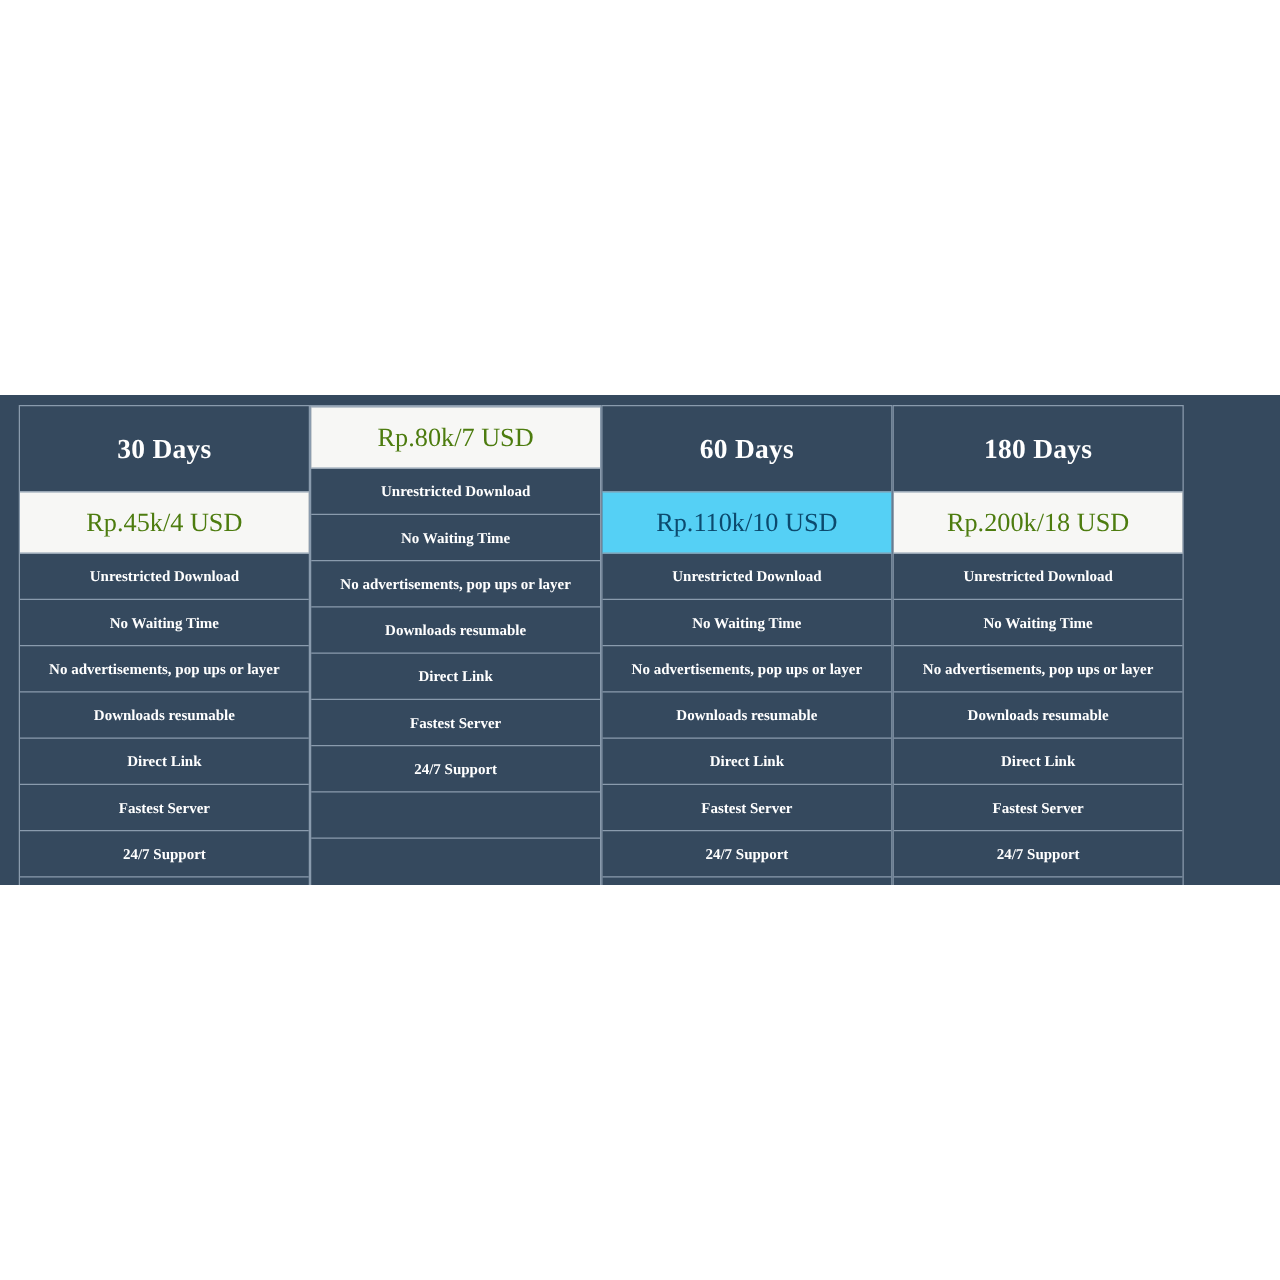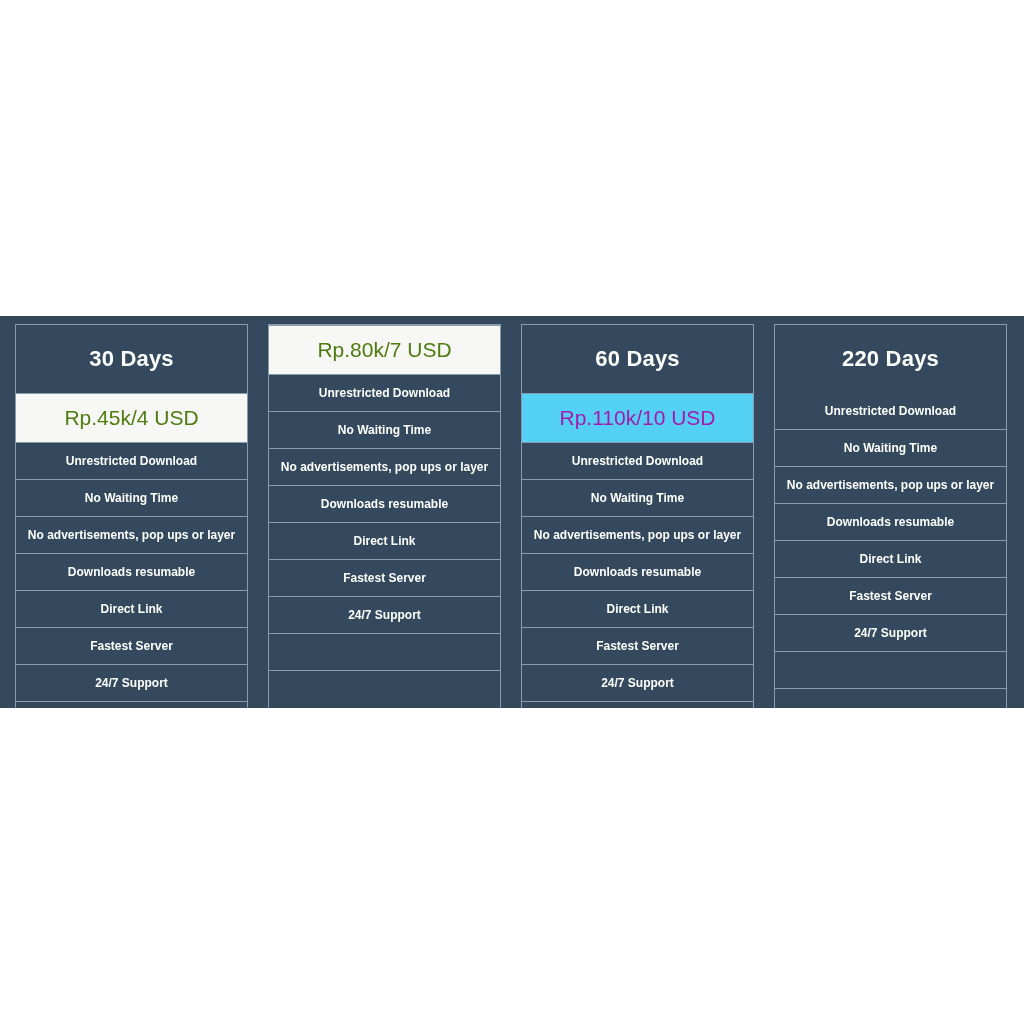--- a/index.html
+++ b/index.html
@@ -25,21 +25,21 @@
     background: #35495e;
     overflow: hidden;
     box-sizing: border-box;
   }
 
   .cards {
     position: absolute;
     left: 15px;
     top: 8px;
     display: flex;
-    gap: 20px;
+    font-family: Liberation Serif, serif;
   }
 
   .card {
     width: 233px;
     border: 1px solid #8a9bad;
     box-sizing: border-box;
     background: #35495e;
   }
 
   
@@ -63,21 +63,21 @@
     background: #f7f7f5;
     color: #4d7c0f;
     font-size: 21px;
     font-weight: normal;
     border-top: 1px solid #8a9bad;
     border-bottom: 1px solid #8a9bad;
     box-sizing: border-box;
   }
   .card-price.highlight {
     background: #55d0f5;
-    color: #a21caf;
+    color: #0c4a6e;
   }
 
   
   .features {
     display: block;
   }
   .feature-row {
     height: 37px;
     display: flex;
     align-items: center;
@@ -139,21 +139,22 @@
         <div class="feature-row">No advertisements, pop ups or layer</div>
         <div class="feature-row">Downloads resumable</div>
         <div class="feature-row">Direct Link</div>
         <div class="feature-row">Fastest Server</div>
         <div class="feature-row">24/7  Support</div>
         <div class="feature-row partial"></div>
       </div>
     </div>
 
     <div class="card">
-      <div class="card-header">220 Days</div>
+      <div class="card-header">180 Days</div>
+      <div class="card-price">Rp.200k/18 USD</div>
       <div class="features">
         <div class="feature-row">Unrestricted Download</div>
         <div class="feature-row">No Waiting Time</div>
         <div class="feature-row">No advertisements, pop ups or layer</div>
         <div class="feature-row">Downloads resumable</div>
         <div class="feature-row">Direct Link</div>
         <div class="feature-row">Fastest Server</div>
         <div class="feature-row">24/7  Support</div>
         <div class="feature-row partial"></div>
       </div>

